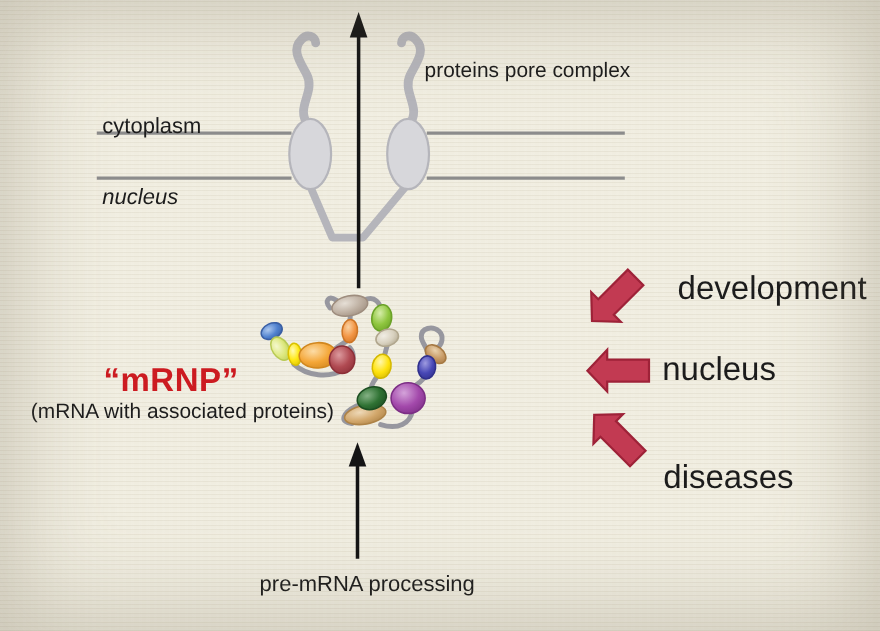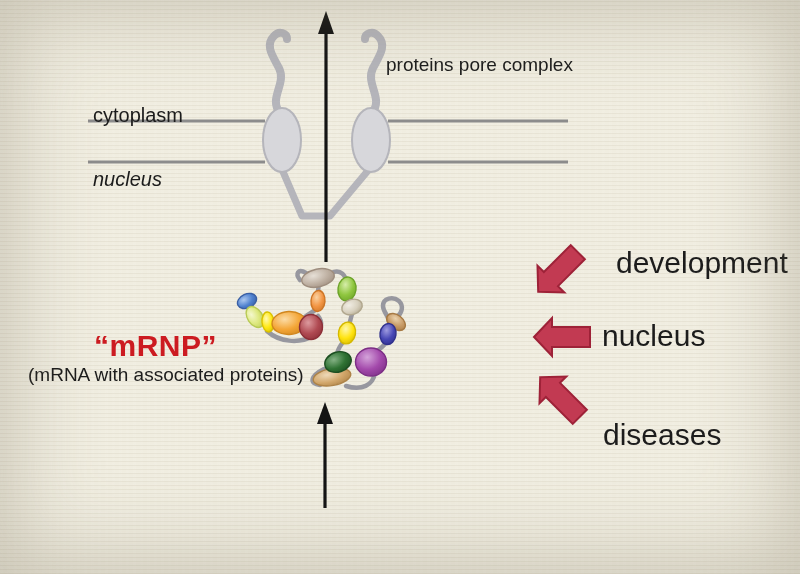--- a/index.html
+++ b/index.html
@@ -194,16 +194,17 @@
   <div class="lbl lbl-19" style="left:386px;top:55px;">proteins pore complex</div>
 
   <div class="lbl mrnp-title" style="left: 94px; top: 331px; color: rgb(204, 27, 33); text-align: right;">“mRNP”</div>
   <div class="lbl lbl-19" style="left:28px;top:365px;">(mRNA with associated proteins)</div>
 
   <div class="lbl lbl-30" style="left:616px;top:248px;">development</div>
   <div class="lbl lbl-30" style="left:602px;top:321px;">nucleus</div>
   <div class="lbl lbl-30" style="left:603px;top:396px;margin-top:24px;">diseases</div>
 
   <div class="lbl lbl-20 caption" style="left:236px;top:521px;">
+    <div>pre-mRNA processing</div>
   </div>
 
   <div class="vignette"></div>
 </div>
 
 </body></html>

